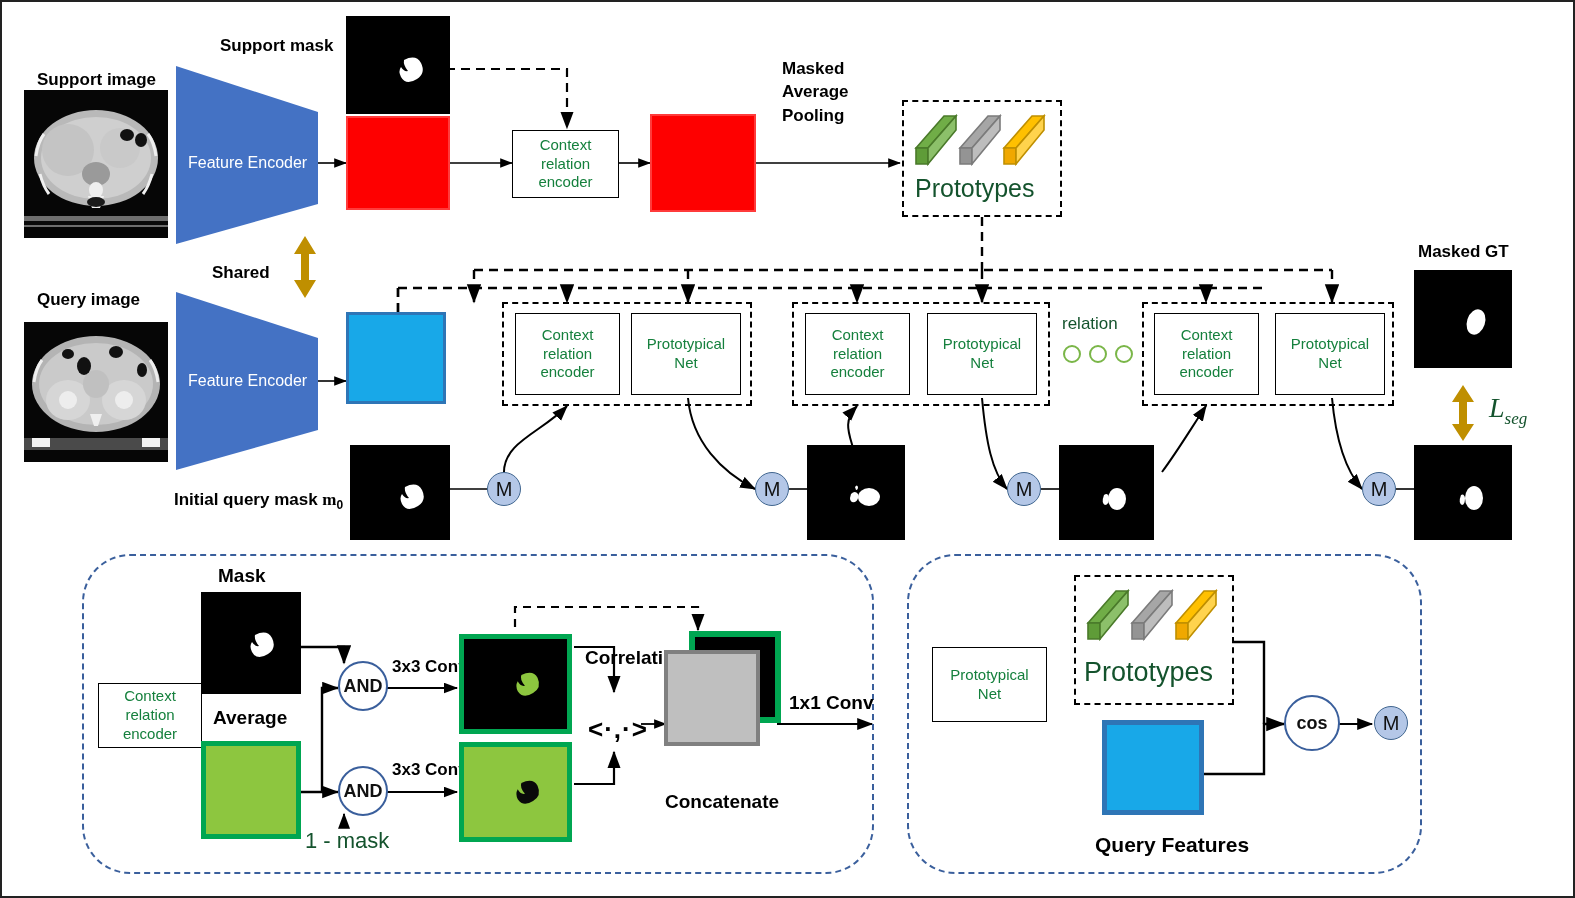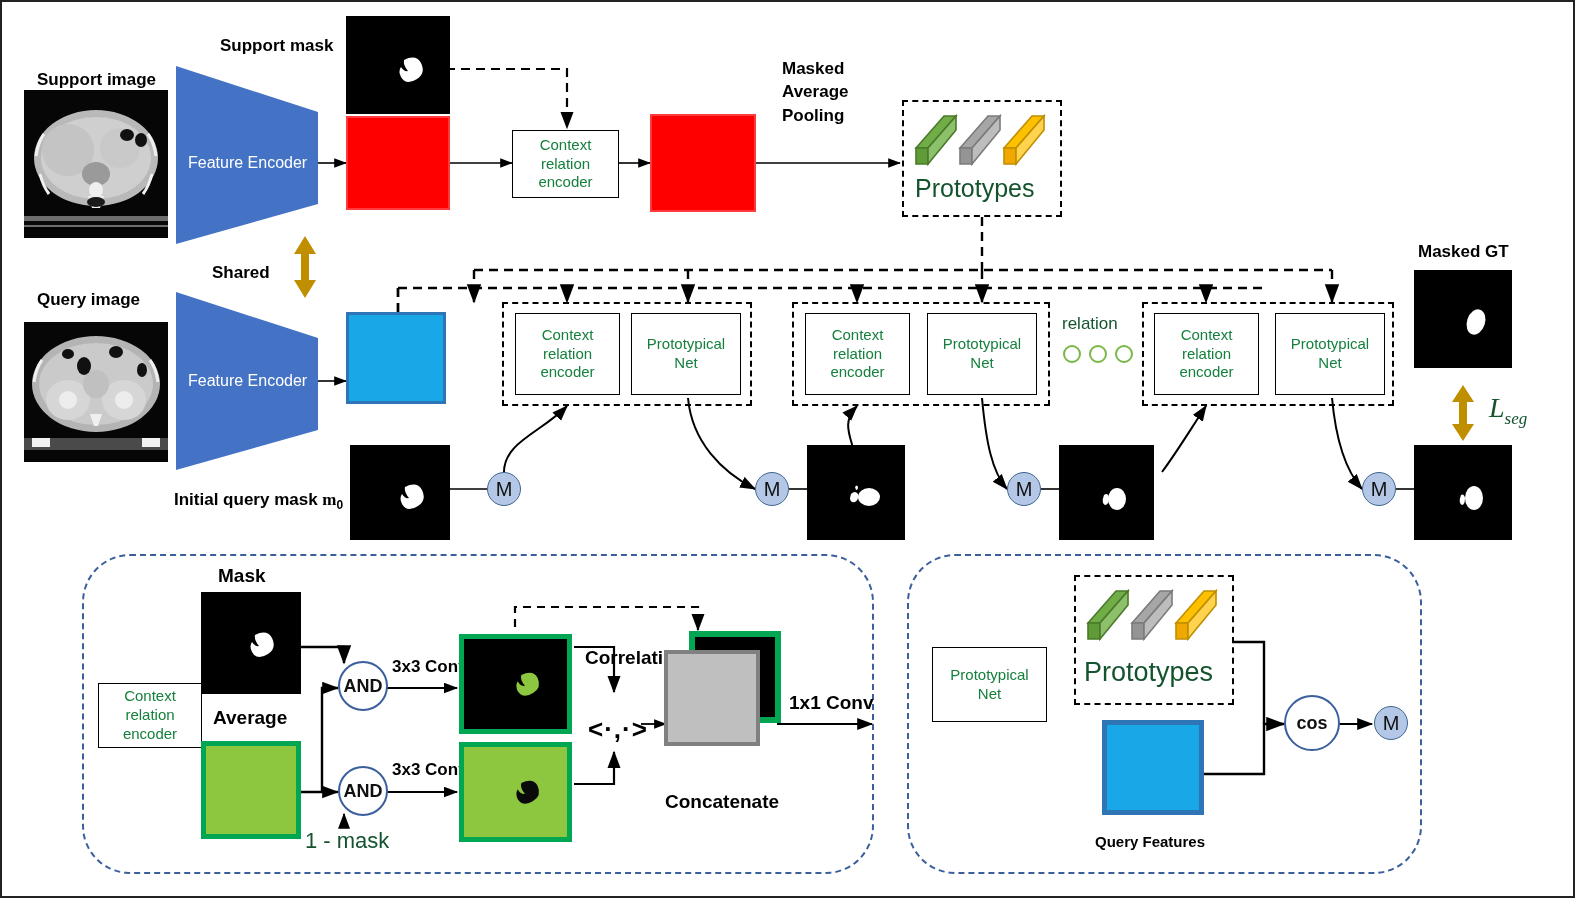--- a/index.html
+++ b/index.html
@@ -429,21 +429,21 @@
       <g stroke="#bf8f00" stroke-width="1.6">
         <polygon points="94,40 122,8 134,8 106,40" fill="#ffc000"></polygon>
         <polygon points="94,40 106,40 106,56 94,56" fill="#f0a800"></polygon>
         <polygon points="106,40 134,8 134,22 106,56" fill="#ffd34d"></polygon>
       </g>
     </svg>
   </div>
   <div class="lbl-reg" style="left:1082px;top:655px;font-size:27px;">Prototypes</div>
 
   <div class="featmap cyan" style="left:1100px;top:718px;width:102px;height:95px;border-width:5px;"></div>
-  <div class="lbl" style="left:1093px;top:831px;font-size:15px;">Query Features</div>
+  <div class="lbl" style="left:1093px;top:831px;font-size:21px;">Query Features</div>
 
   <div class="circ ocirc" style="left:1282px;top:693px;width:56px;height:56px;font-size:18px;">
       <span>cos</span>
     </div>
   <div class="circ mcirc" style="left:1372px;top:704px;width:34px;height:34px;">
       <span>M</span>
     </div>
 
 </div>
 

